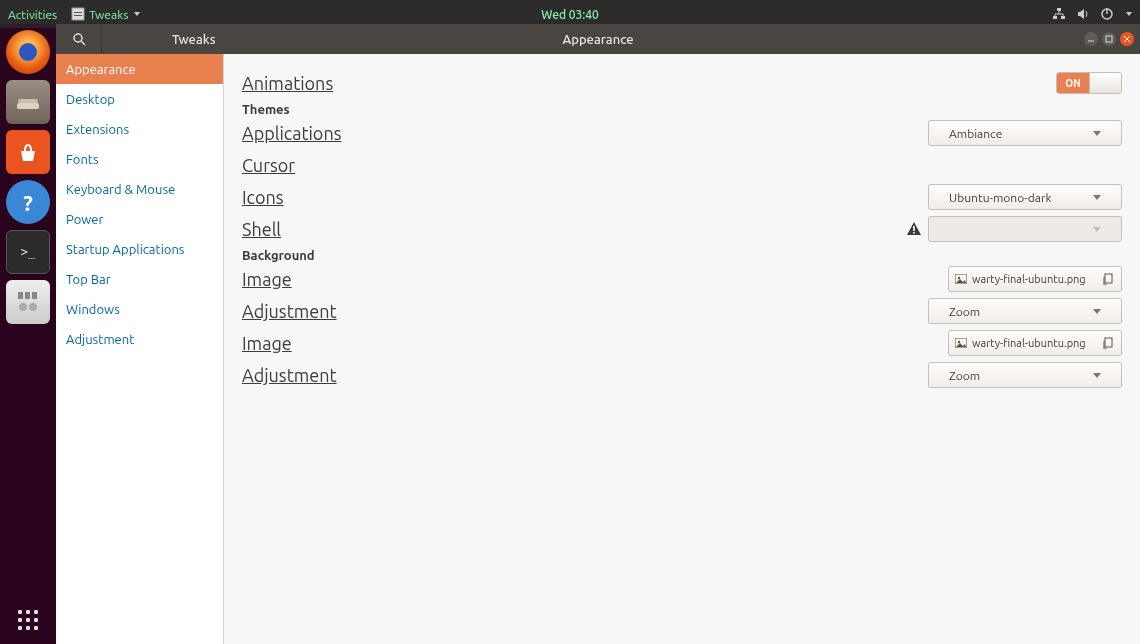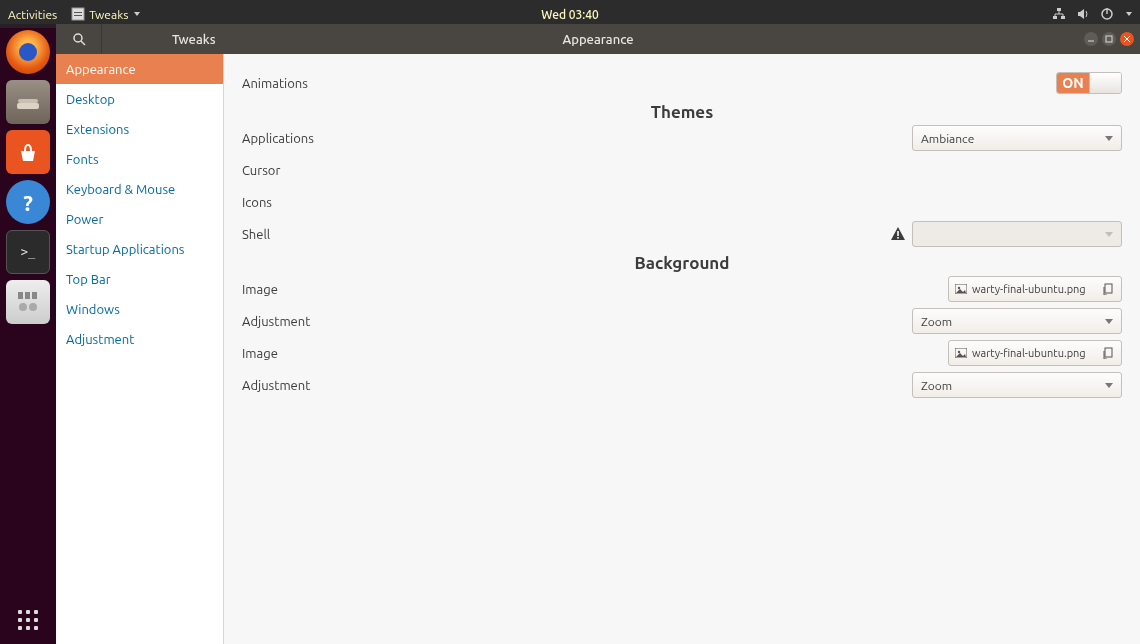--- a/index.html
+++ b/index.html
@@ -1,19 +1,19 @@
 <!DOCTYPE html>
 <html><head>
 <meta charset="utf-8">
 <style>
 * { box-sizing: border-box; margin: 0; padding: 0; font-family: Ubuntu, "Segoe UI", sans-serif; }
 body { width: 1140px; height: 644px; background: #2c001e; overflow: hidden; position: relative; font-size: 13px; }
 
 
-.top-panel { height: 28px; background: #2c2c2c; color: #fef9c3; display: flex; align-items: center; padding: 0 8px; font-size: 12px; }
+.top-panel { height: 28px; background: #2c2c2c; color: #86efac; display: flex; align-items: center; padding: 0 8px; font-size: 12px; }
 .top-panel .left { display: flex; align-items: center; gap: 14px; }
 .top-panel .center { position: absolute; left: 50%; transform: translateX(-50%); font-weight: 500; }
 .top-panel .right { margin-left: auto; display: flex; align-items: center; gap: 10px; }
 .top-panel .app-menu { display: flex; align-items: center; gap: 4px; }
 .top-panel svg { display: block; }
 .caret { width: 0; height: 0; border-left: 3px solid transparent; border-right: 3px solid transparent; border-top: 4px solid #ccc; display: inline-block; margin-left: 2px; }
 
 
 .dock { position: absolute; left: 0; top: 24px; bottom: 0; width: 56px; background: rgba(40,10,30,0.35); display: flex; flex-direction: column; align-items: center; padding-top: 6px; gap: 6px; }
 .dock-item { width: 44px; height: 44px; border-radius: 6px; display: flex; align-items: center; justify-content: center; }
@@ -37,30 +37,30 @@
 .win-btn.close { background: #e95420; }
 
 
 .body { flex: 1; display: flex; }
 .sidebar { width: 168px; background: #fff; border-right: 1px solid #d8d4d0; }
 .sidebar-item { padding: 8px 10px; color: #0369a1; font-size: 13px; cursor: pointer; }
 .sidebar-item.active { background: #e9804f; color: #fff; }
 
 .content { flex: 1; padding: 14px 18px; color: #3c3c3c; }
 .row { display: flex; align-items: center; height: 30px; margin-bottom: 2px; }
-.row .label { flex: 1; font-size: 13px; }
-.section-head { font-weight: 700; font-size: 17px; margin-top: 4px; margin-bottom: 2px; text-align: center; }
+.row .label { flex: 1; font-size: 18px; text-decoration: underline; }
+.section-head { font-weight: 700; font-size: 13px; margin-top: 4px; margin-bottom: 2px; }
 .section-head:first-child { margin-top: 0; }
 
 
 .toggle { width: 66px; height: 22px; border-radius: 3px; background: linear-gradient(#fdfdfd,#eee); border: 1px solid #c4bfba; display: flex; overflow: hidden; position: relative; }
-.toggle .on-half { width: 33px; background: #e9804f; color: #fff; font-size: 14px; font-weight: 600; display: flex; align-items: center; justify-content: center; }
+.toggle .on-half { width: 33px; background: #e9804f; color: #fff; font-size: 10px; font-weight: 600; display: flex; align-items: center; justify-content: center; }
 .toggle .knob { width: 33px; background: linear-gradient(#fff,#e8e4df); border-left: 1px solid #c4bfba; }
 
-.combo { width: 210px; height: 26px; border: 1px solid #c4bfba; border-radius: 3px; background: linear-gradient(#fdfdfd,#f1ede8); display: flex; align-items: center; padding: 0 8px; font-size: 12px; color: #3c3c3c; position: relative; }
+.combo { width: 194px; height: 26px; border: 1px solid #c4bfba; border-radius: 3px; background: linear-gradient(#fdfdfd,#f1ede8); display: flex; align-items: center; padding: 0 20px; font-size: 12px; color: #3c3c3c; position: relative; }
 .combo.disabled { background: #eeeae5; color: #b4afa9; }
 .combo .arrow { margin-left: auto; width: 0; height: 0; border-left: 4px solid transparent; border-right: 4px solid transparent; border-top: 5px solid #777; }
 .combo.disabled .arrow { border-top-color: #c2beb8; }
 .warn-icon { margin-right: 6px; }
 
 .filechooser { width: 174px; height: 26px; border: 1px solid #c4bfba; border-radius: 3px; background: linear-gradient(#fdfdfd,#f1ede8); display: flex; align-items: center; padding: 4px 6px; font-size: 11px; color: #3c3c3c; gap: 5px; }
 .filechooser .open-icon { margin-left: auto; }
 
 </style>
 </head>
@@ -208,20 +208,24 @@
             <span class="arrow"></span>
         </div>
       </div>
 
       <div class="row">
         <span class="label">Cursor</span>
       </div>
 
       <div class="row">
         <span class="label">Icons</span>
+        <div class="combo">
+          <span>Ubuntu-mono-dark</span>
+            <span class="arrow"></span>
+        </div>
       </div>
 
       <div class="row">
         <span class="label">Shell</span>
         <svg class="warn-icon" width="16" height="16" viewBox="0 0 16 16">
             <path d="M8 1 L15 14 H1 Z" fill="#3c3c3c"></path>
             <rect x="7.2" y="5" width="1.6" height="5" fill="#fff"></rect>
             <rect x="7.2" y="11" width="1.6" height="1.6" fill="#fff"></rect>
           </svg>
         <div class="combo disabled">

